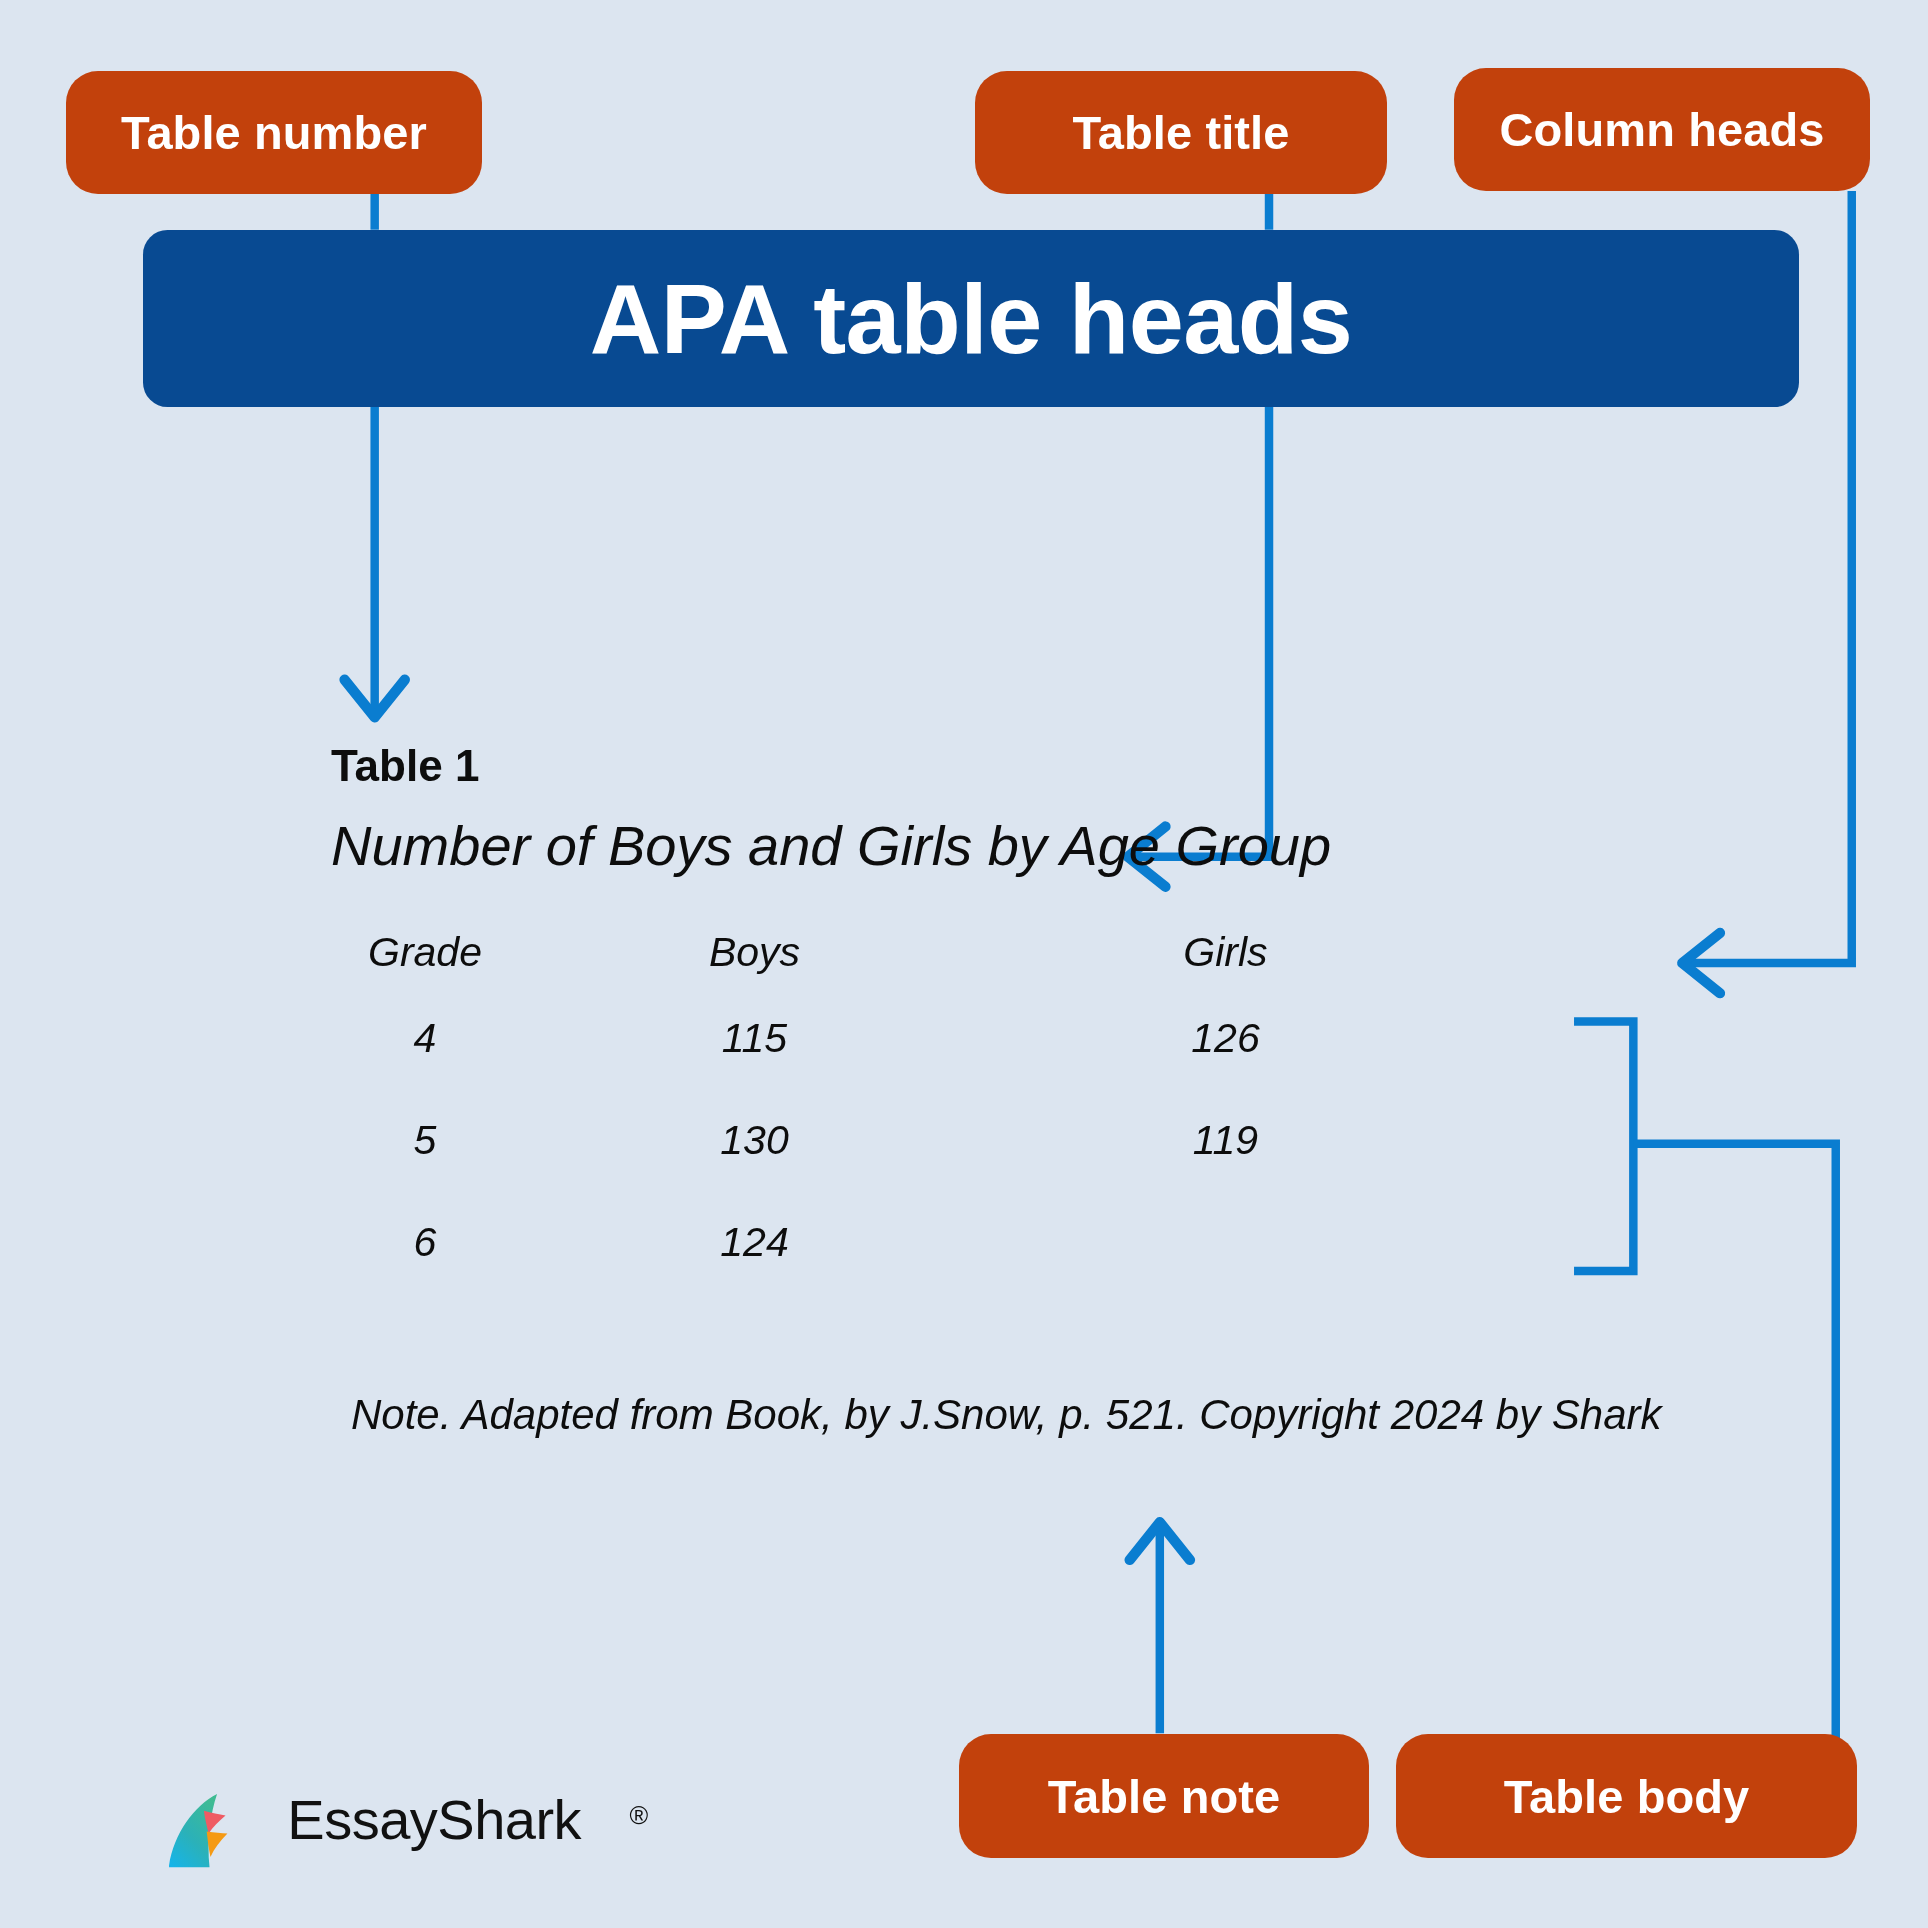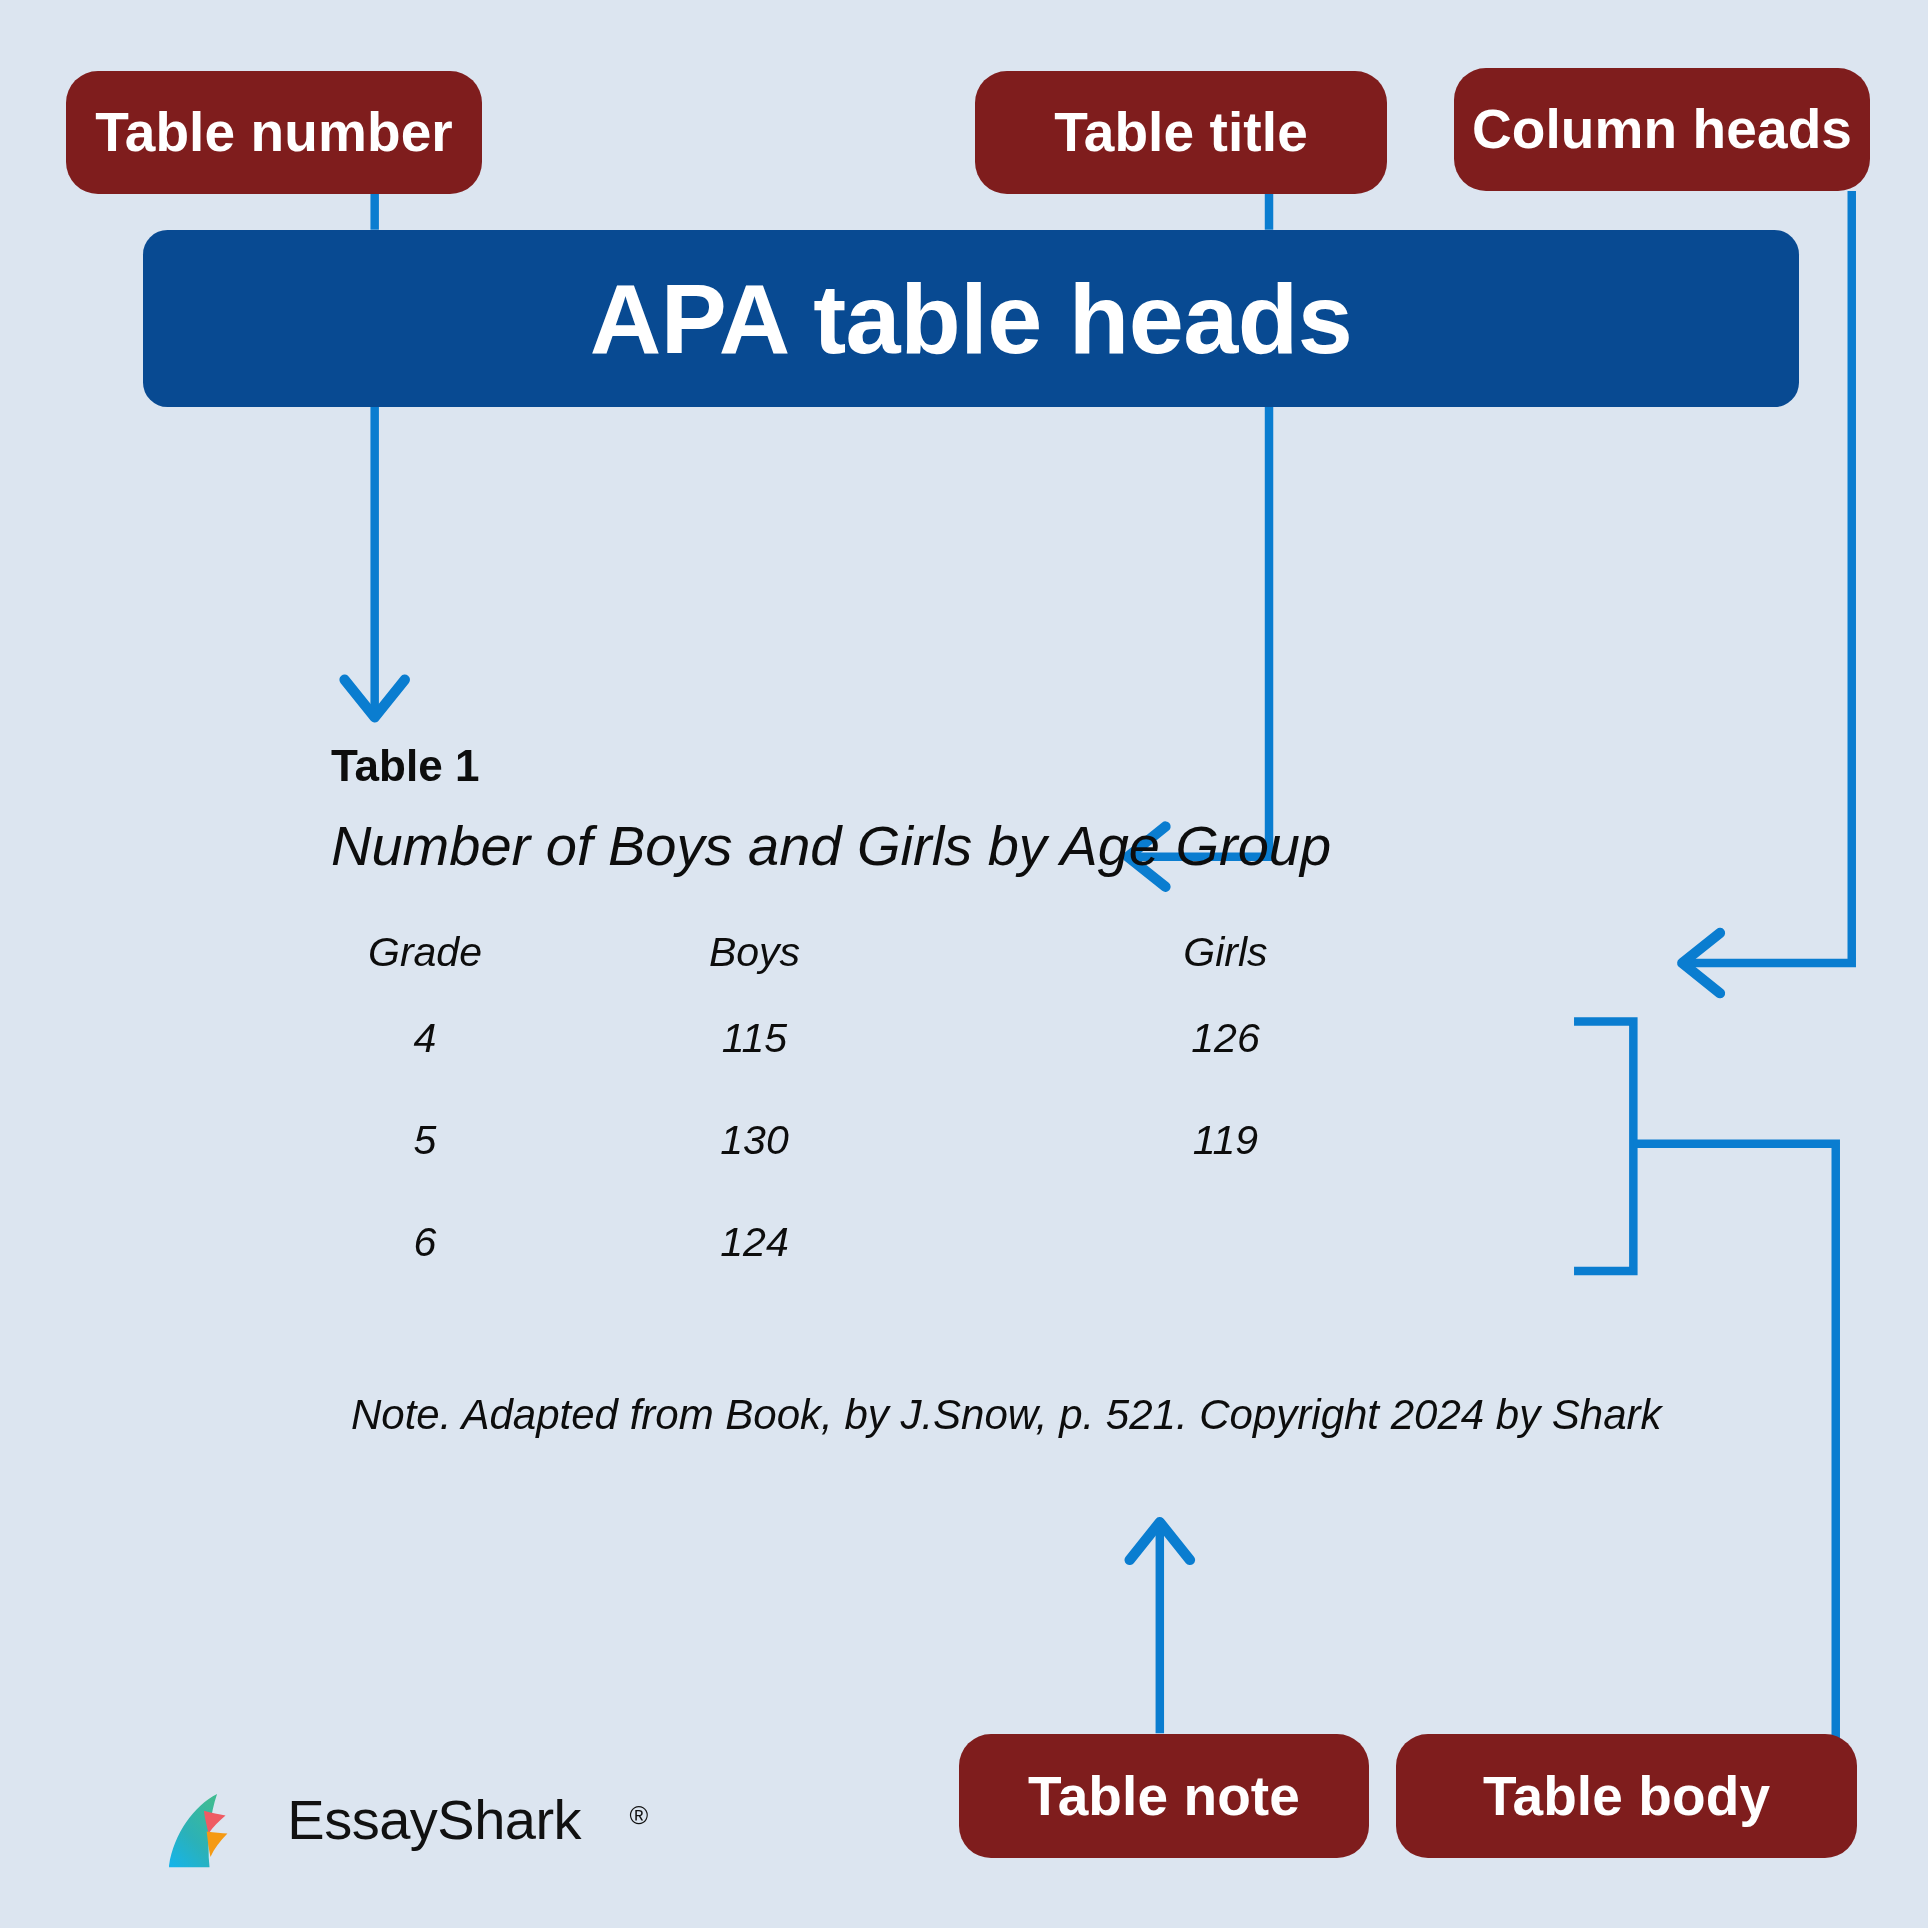--- a/index.html
+++ b/index.html
@@ -13,29 +13,29 @@
     width: 1928px;
     height: 1928px;
     background: #dce5f0;
     overflow: hidden;
     font-family: "Liberation Sans", sans-serif;
   }
 
   
   .pill {
     position: absolute;
-    background: #7f1d1d;
+    background: #c2410c;
     color: #ffffff;
     border-radius: 32px;
     display: flex;
     align-items: center;
     justify-content: center;
     font-family: "Liberation Sans", sans-serif;
     font-weight: bold;
-    font-size: 55px;
+    font-size: 47px;
     letter-spacing: 0.1px;
     line-height: 1;
     box-sizing: border-box;
   }
 
   #pill-table-number { left: 66px;   top: 71px;   width: 416px; height: 123px; }
   #pill-table-title  { left: 975px; top: 71px;   width: 412px; height: 123px; }
   #pill-column-heads { left: 1454px; top: 68px;   width: 416px; height: 123px; }
   #pill-table-note   { left: 959px; top: 1734px; width: 410px; height: 124px; }
   #pill-table-body   { left: 1396px; top: 1734px; width: 461px; height: 124px; }

